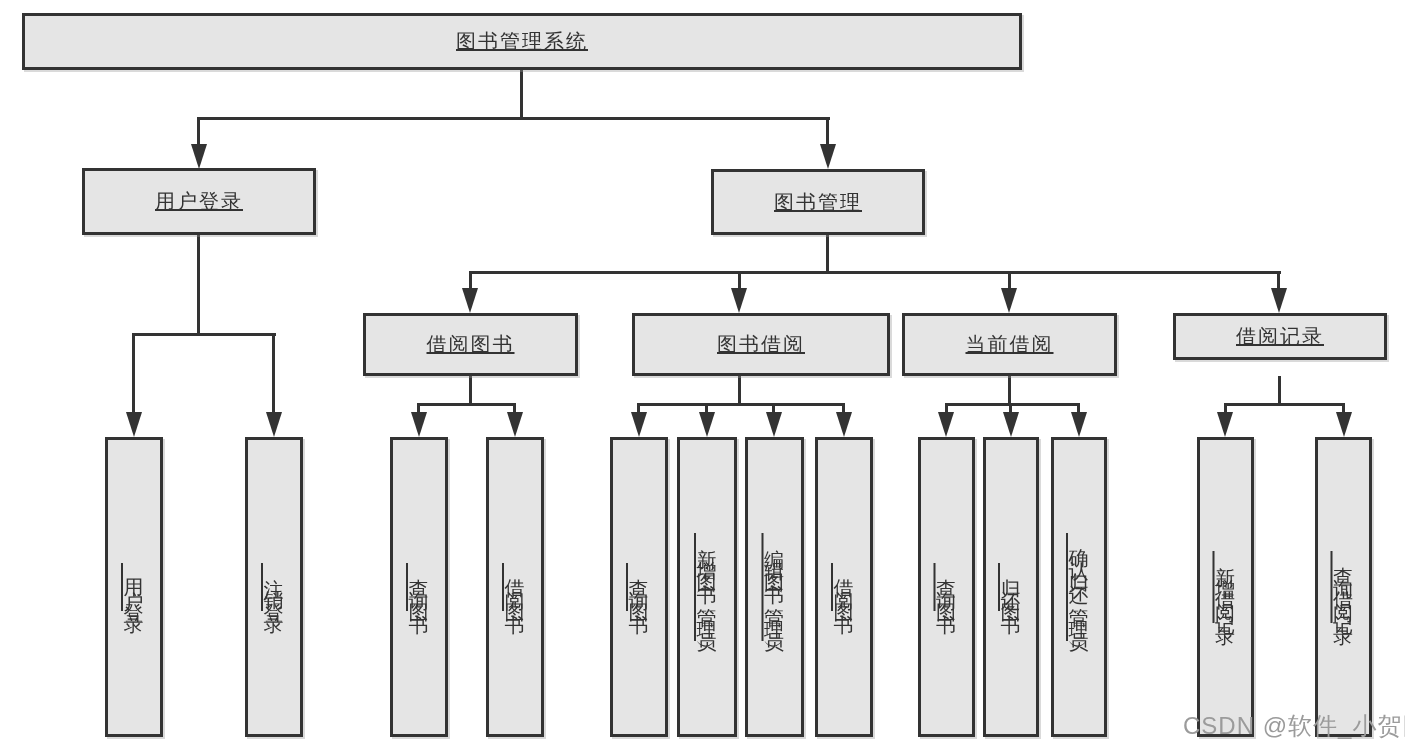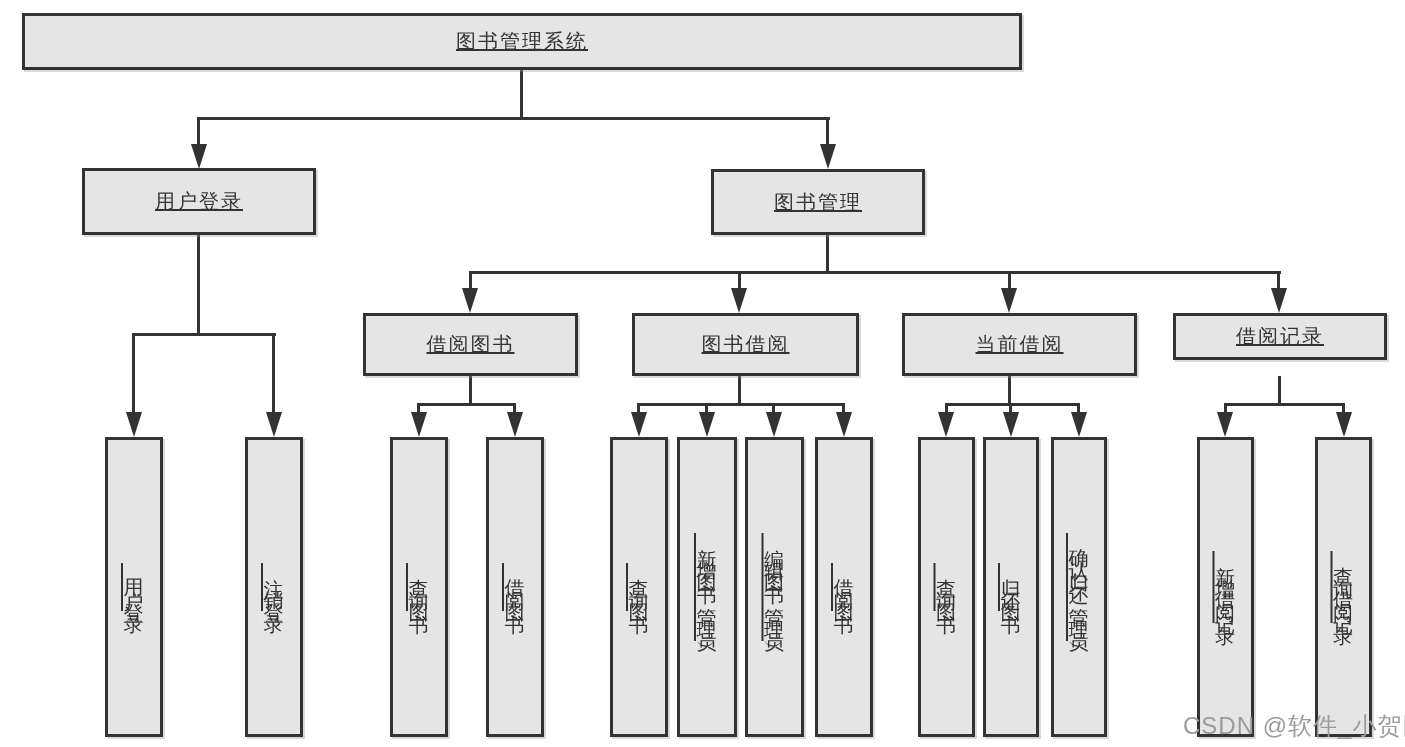--- a/index.html
+++ b/index.html
@@ -100,24 +100,24 @@
   <div class="box" style="left:82px;top:168px;width:234px;height:67px">
     <span class="hlbl">用户登录</span>
   </div>
   <div class="box" style="left:711px;top:169px;width:214px;height:66px">
     <span class="hlbl">图书管理</span>
   </div>
 
   <div class="box" style="left:363px;top:313px;width:215px;height:63px">
     <span class="hlbl">借阅图书</span>
   </div>
-  <div class="box" style="left:632px;top:313px;width:227px;height:63px">
+  <div class="box" style="left:632px;top:313px;width:258px;height:63px">
     <span class="hlbl">图书借阅</span>
   </div>
-  <div class="box" style="left:902px;top:313px;width:235px;height:63px">
+  <div class="box" style="left:902px;top:313px;width:215px;height:63px">
     <span class="hlbl">当前借阅</span>
   </div>
   <div class="box" style="left:1173px;top:313px;width:214px;height:47px">
     <span class="hlbl">借阅记录</span>
   </div>
 
   <div class="box" style="left:105px;top:437px;width:58px;height:300px">
     <span class="vlbl">用户登录</span>
   </div>
   <div class="box" style="left:245px;top:437px;width:58px;height:300px">

